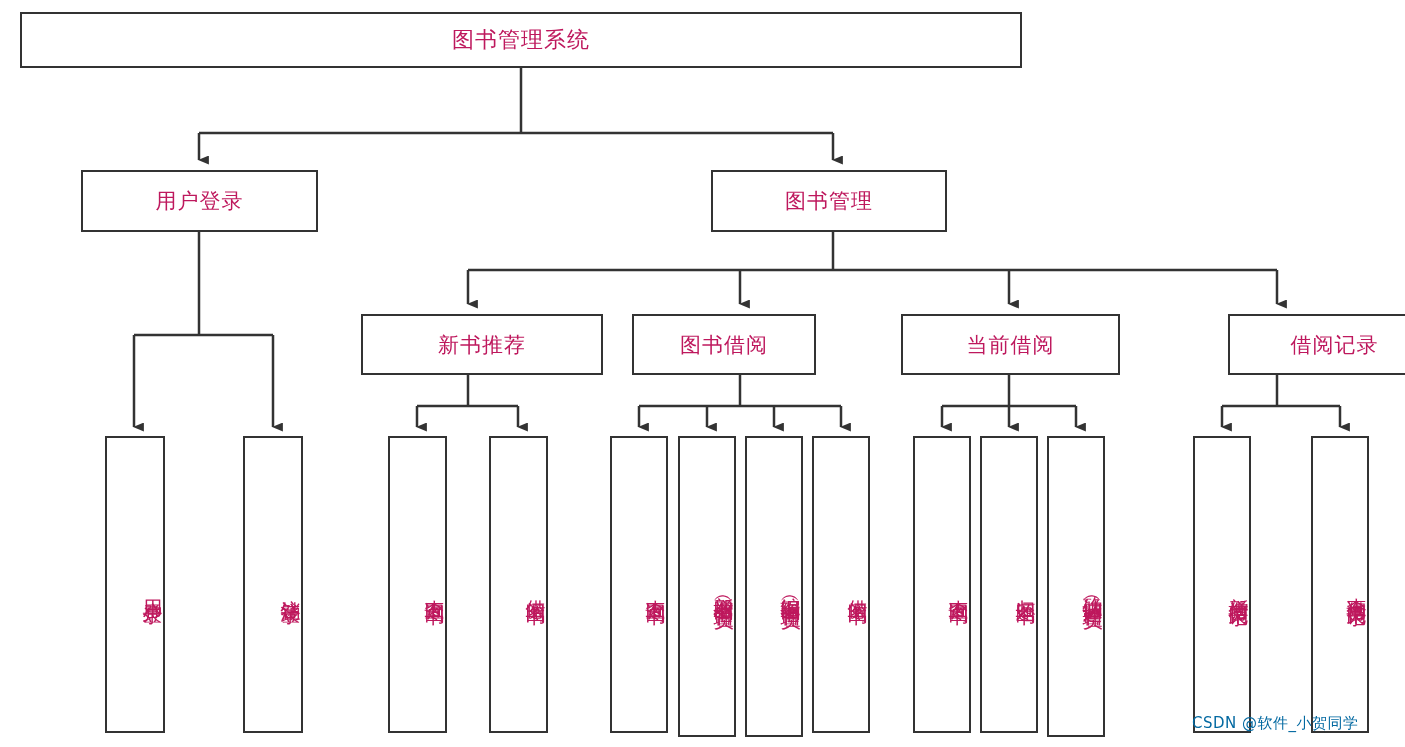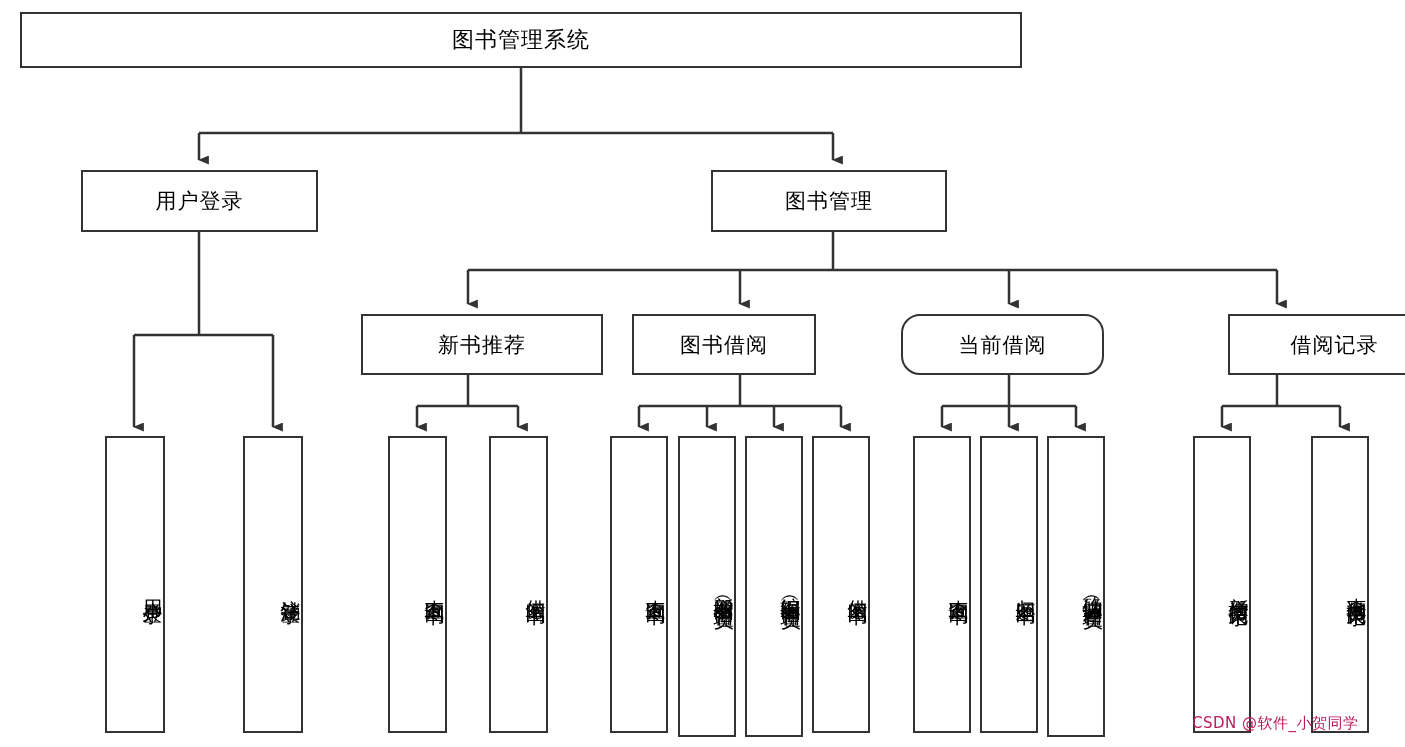--- a/index.html
+++ b/index.html
@@ -11,21 +11,21 @@
   }
   #canvas{position:absolute;left:0;top:0;width:1405px;height:747px;}
   .node{
     position:absolute;
     box-sizing:border-box;
     border:2.5px solid #333333;
     background:#ffffff;
     display:flex;
     align-items:center;
     justify-content:center;
-    color:#000000;
+    color:#be185d;
     z-index:3;
   }
   .node.h{
     font-size:21px;
     letter-spacing:1px;
   }
   .node.v{
     font-size:20px;
     writing-mode:vertical-rl;
     text-orientation:upright;
@@ -36,21 +36,21 @@
     line-height:1.06;
   }
   .node.v .lbl{
     writing-mode:vertical-rl;
     text-orientation:upright;
     display:block;
   }
   #root-node{font-size:22px;}
   .watermark{
     position:absolute;
-    color:#be185d;
+    color:#0369a1;
     font-size:15px;
     letter-spacing:0.5px;
     z-index:9;
     white-space:nowrap;
     pointer-events:none;
   }
 </style>
 </head>
 <body>
 
@@ -114,21 +114,21 @@
 <div class="node h" style="left:711px;top:170px;width:236px;height:62px;">
   <span class="lbl">图书管理</span>
 </div>
 
 <div class="node h" style="left:361px;top:314px;width:242px;height:61px;">
   <span class="lbl">新书推荐</span>
 </div>
 <div class="node h" style="left:632px;top:314px;width:184px;height:61px;">
   <span class="lbl">图书借阅</span>
 </div>
-<div class="node h" style="left:901px;top:314px;width:203px;height:61px;border-radius:19px;">
+<div class="node h" style="left:901px;top:314px;width:219px;height:61px;">
   <span class="lbl">当前借阅</span>
 </div>
 <div class="node h" style="left:1228px;top:314px;width:213px;height:61px;">
   <span class="lbl">借阅记录</span>
 </div>
 
 <div class="node v" style="left:105px;top:436px;width:60px;height:297px;">
   <span class="lbl">用户登录</span>
 </div>
 <div class="node v" style="left:243px;top:436px;width:60px;height:297px;">

